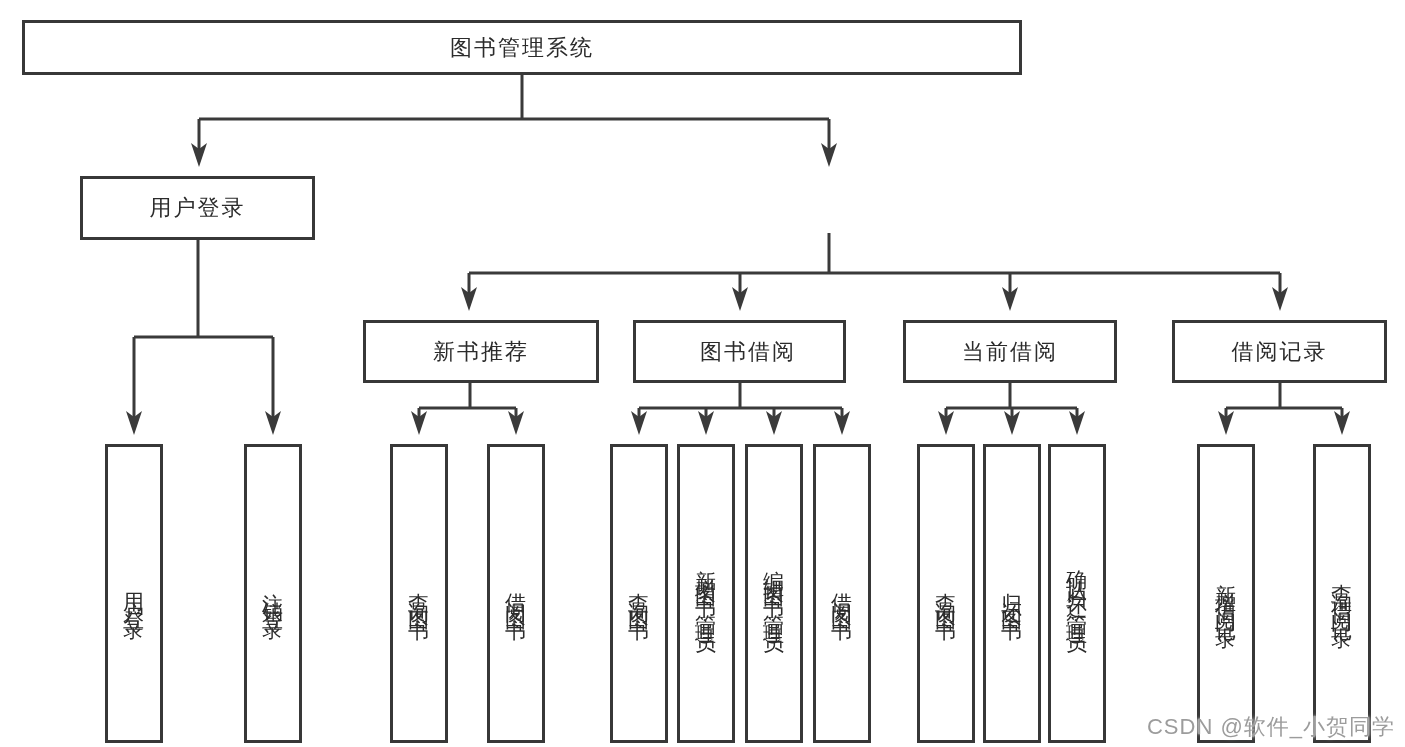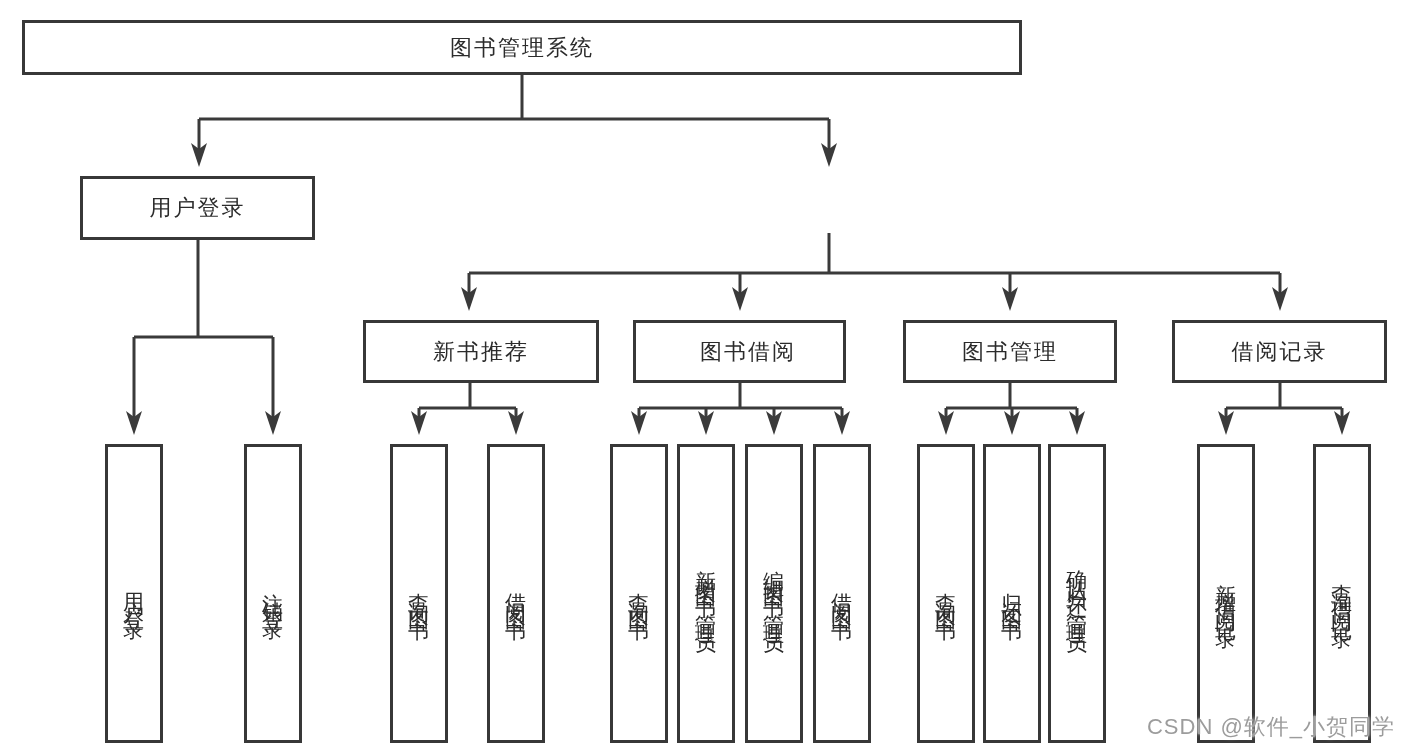--- a/index.html
+++ b/index.html
@@ -120,21 +120,21 @@
       <path class="dart" d="M1334,411 L1342,435 L1350,411 L1342,417 Z"></path>
     </g>
   </svg>
 
   <div class="box hbox" style="left:22px; top:13px; width:1000px; height:55px;">图书管理系统</div>
 
   <div class="box hbox" style="left:80px; top:169px; width:235px; height:64px;">用户登录</div>
 
   <div class="box hbox" style="left:363px; top:313px; width:236px; height:63px;">新书推荐</div>
   <div class="box hbox" style="left:633px; top:313px; width:213px; height:63px;padding-left:17px;">图书借阅</div>
-  <div class="box hbox" style="left:903px; top:313px; width:214px; height:63px;">图书管理</div>
+  <div class="box hbox" style="left:903px; top:313px; width:214px; height:63px;">当前借阅</div>
   <div class="box hbox" style="left:1172px; top:313px; width:215px; height:63px;">借阅记录</div>
 
   <div class="box vbox" style="left:105px; top:437px; width:58px; height:299px;">用户登录</div>
   <div class="box vbox" style="left:244px; top:437px; width:58px; height:299px;">注销登录</div>
 
   <div class="box vbox" style="left:390px; top:437px; width:58px; height:299px;">查询图书</div>
   <div class="box vbox" style="left:487px; top:437px; width:58px; height:299px;">借阅图书</div>
 
   <div class="box vbox" style="left:610px; top:437px; width:58px; height:299px;">查询图书</div>
   <div class="box vbox" style="left:677px; top:437px; width:58px; height:299px;">新增图书（管理员）</div>

